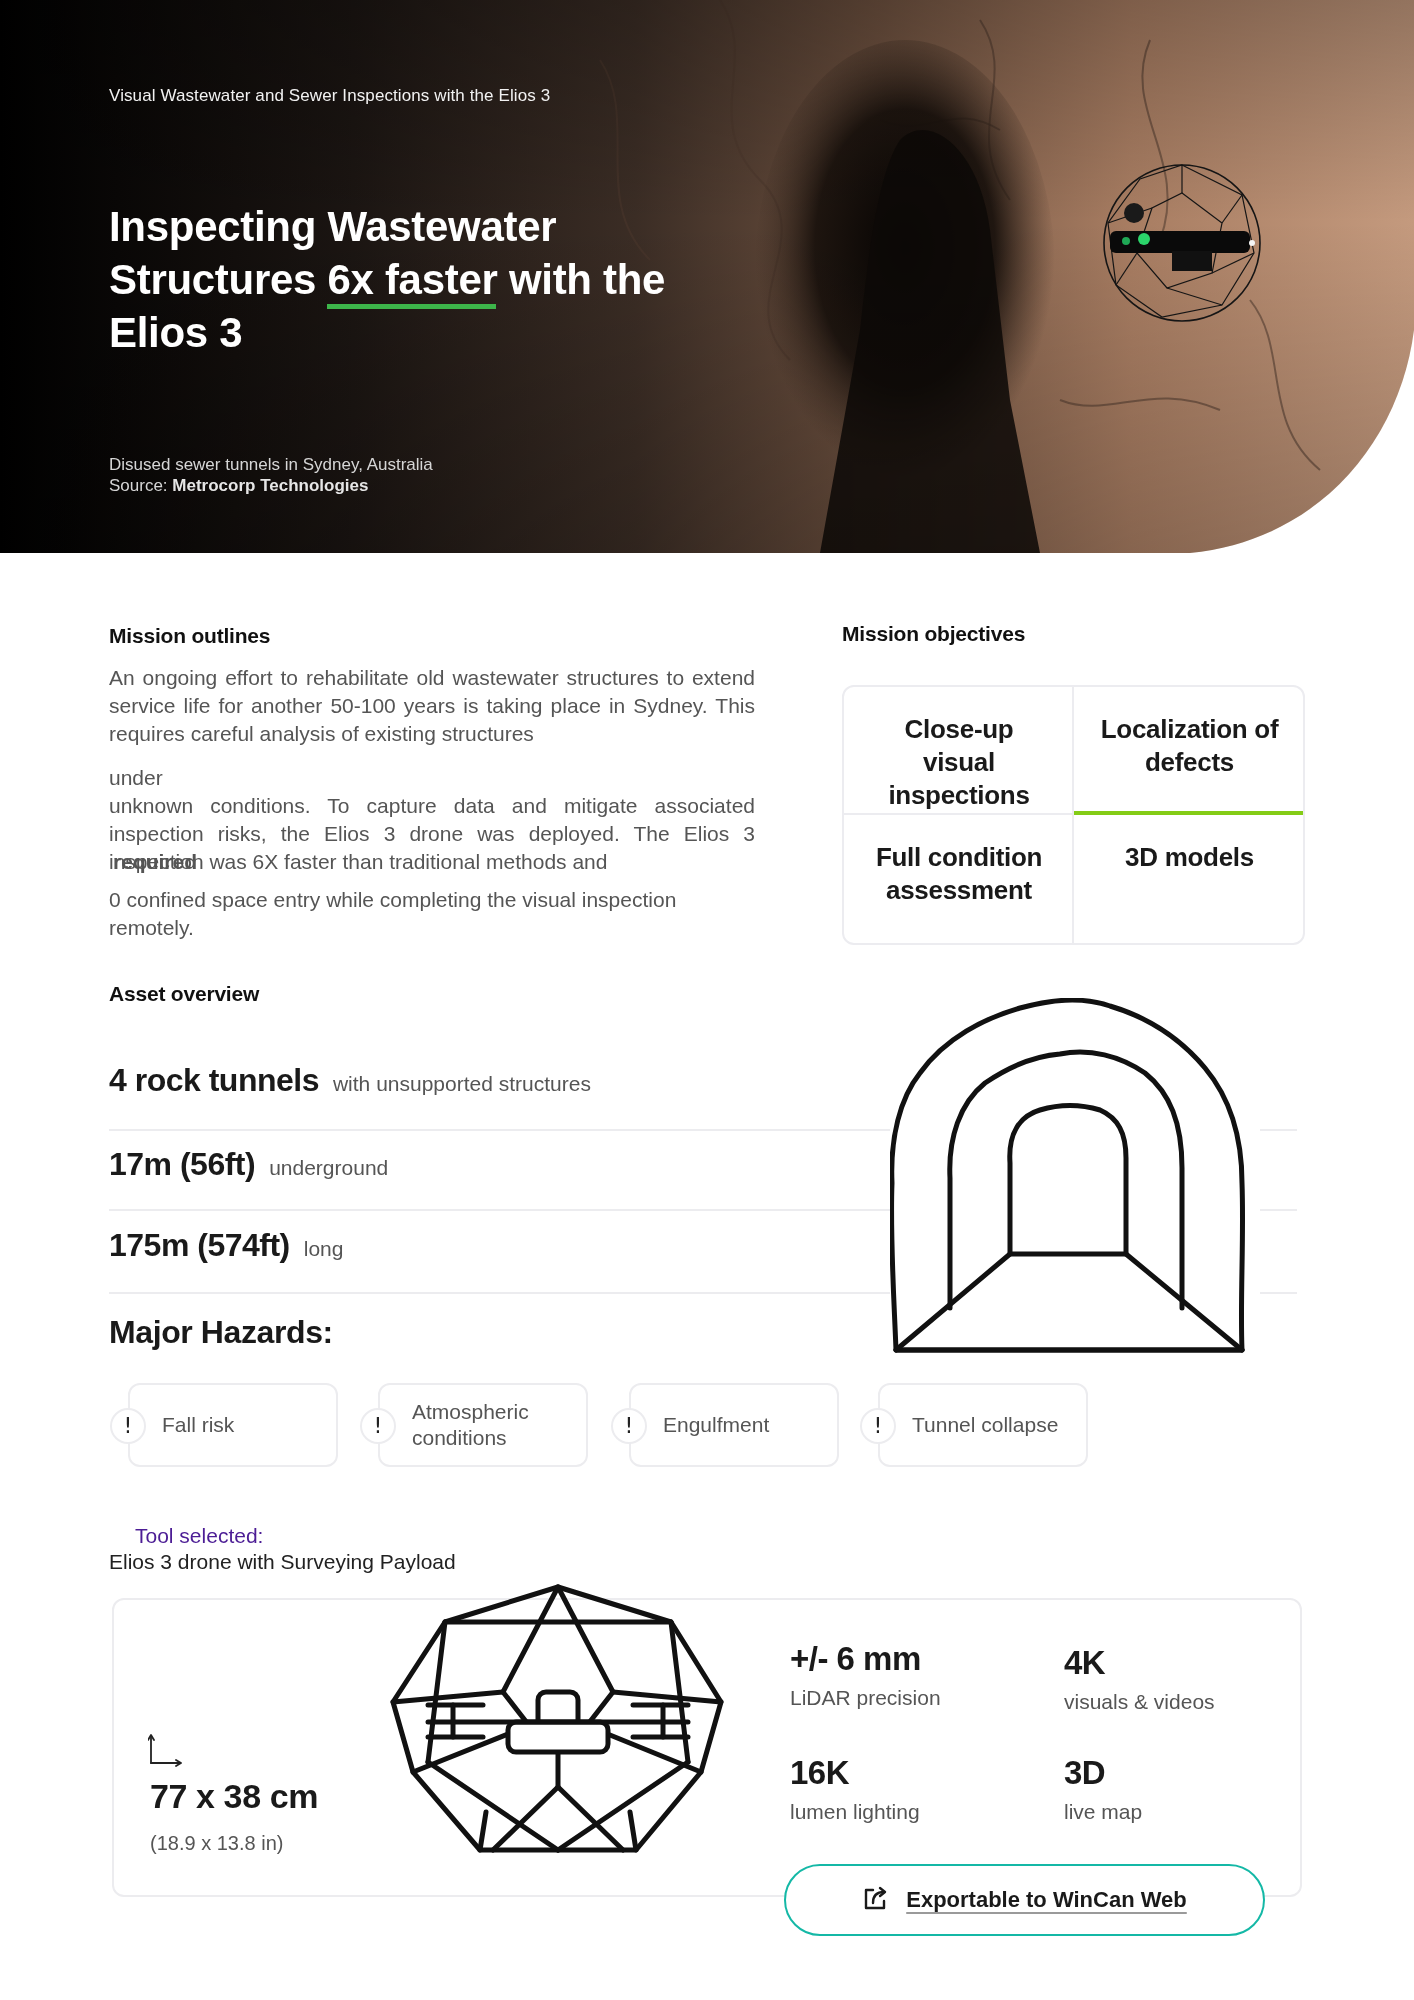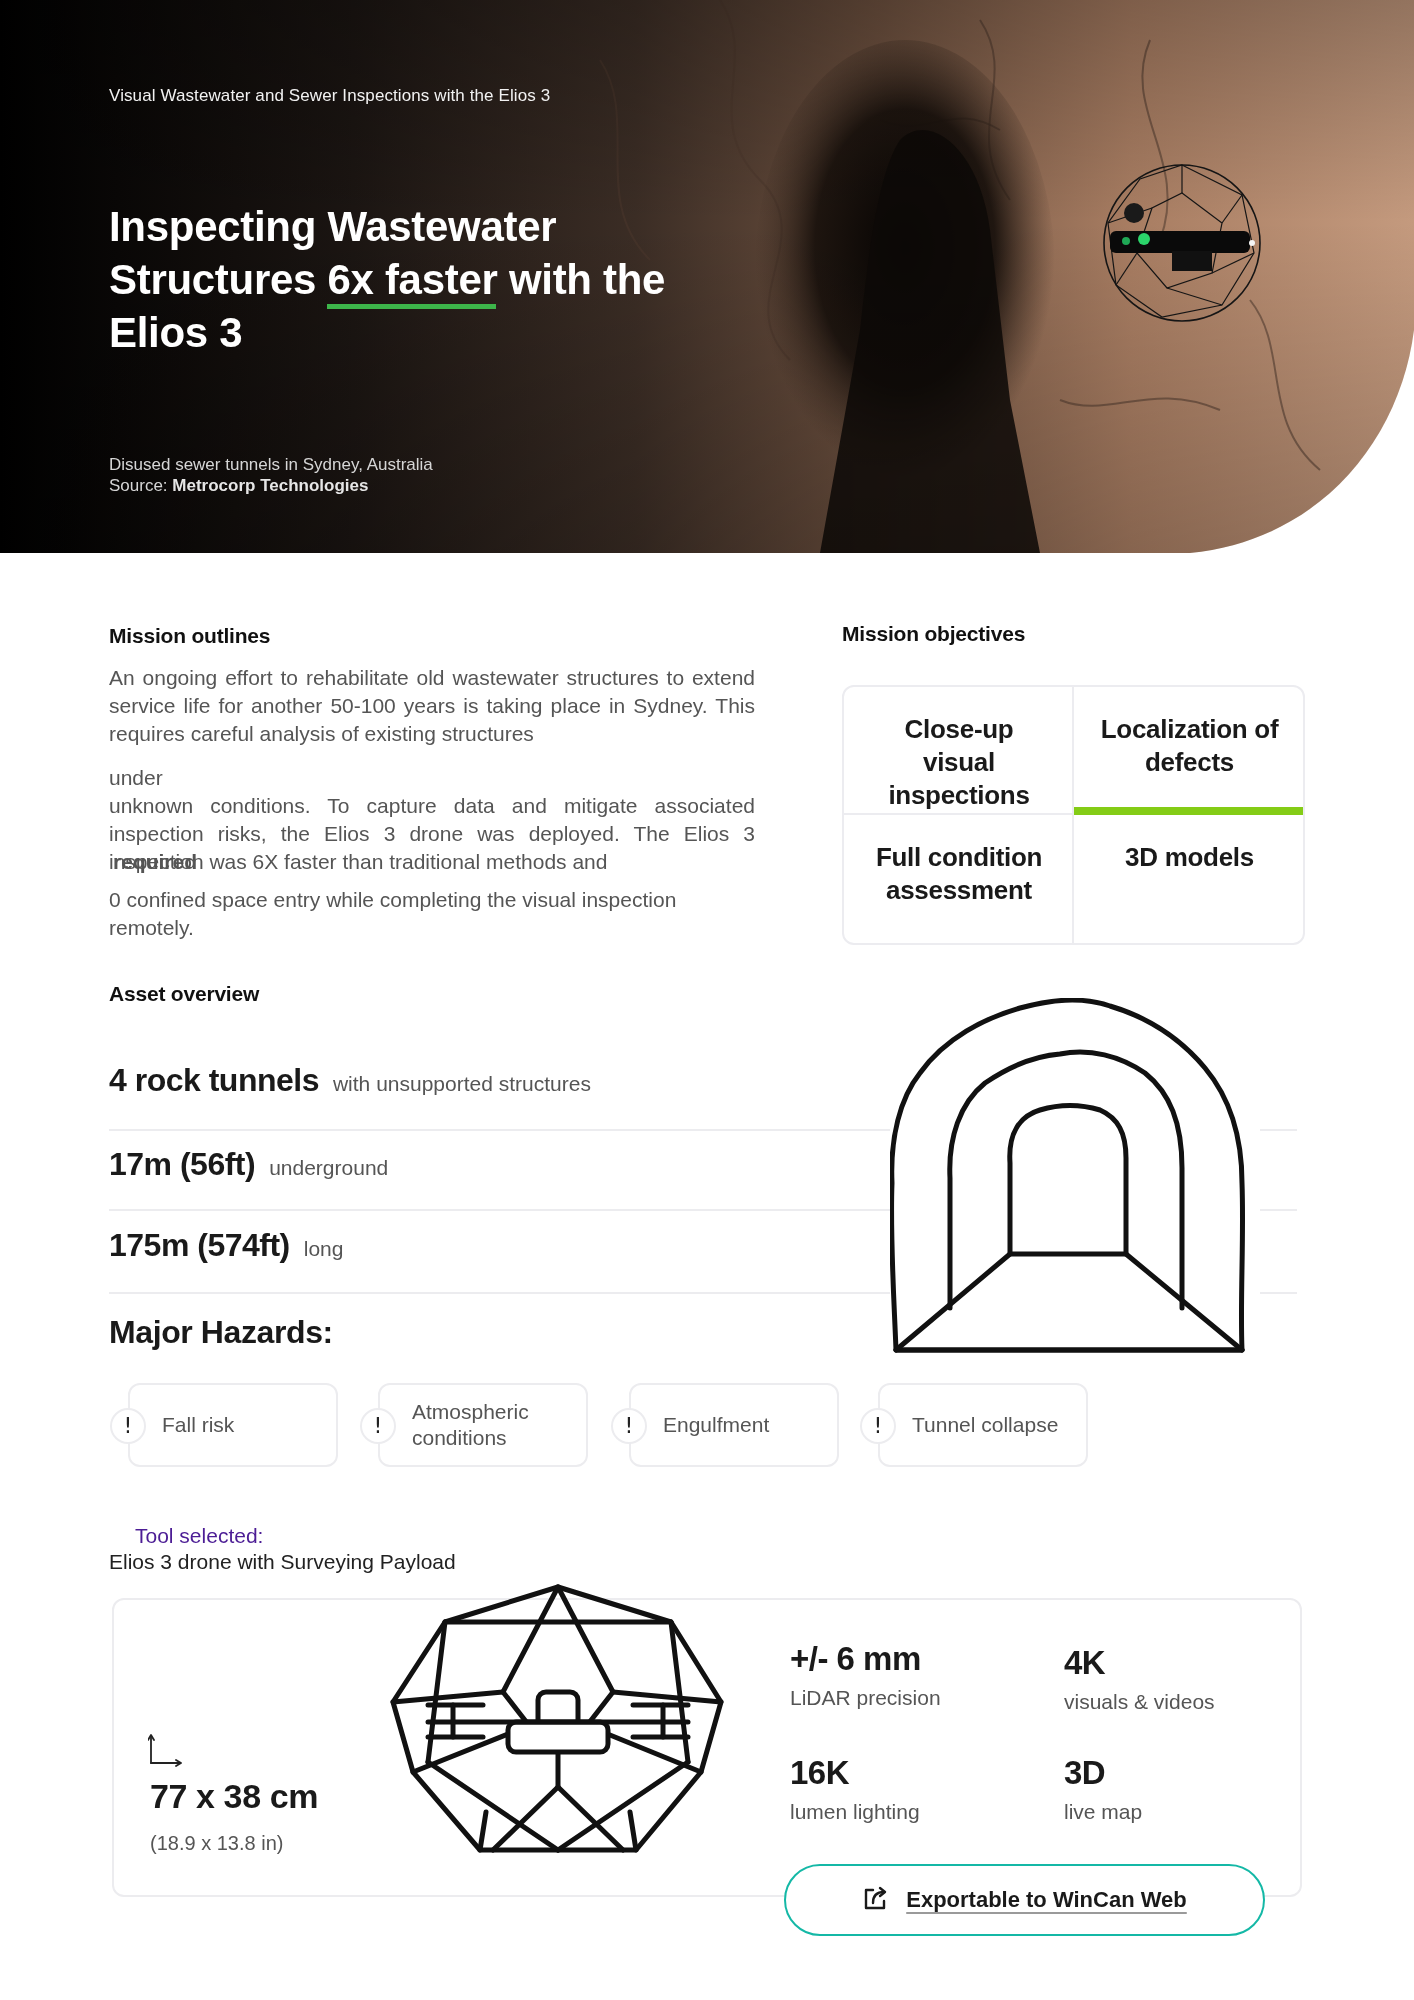--- a/index.html
+++ b/index.html
@@ -24,21 +24,21 @@
   .outline-body { position: absolute; left: 109px; top: 664px; width: 646px; font-size: 21px; line-height: 28px; color: #555; text-align: justify; }
   .outline-body p { margin: 0; }
   .outline-body .gap { height: 16px; }
   .outline-body .overlap { position: relative; }
   .outline-body .overlap .ghost { position: absolute; left: 4px; top: 12px; font-weight: bold; }
 
   
   .obj-grid { position: absolute; left: 842px; top: 685px; width: 463px; height: 260px; border: 2px solid #ececf0; border-radius: 12px; display: grid; grid-template-columns: 230px 1fr; grid-template-rows: 1fr 1fr; overflow: hidden; }
   .obj-cell { padding: 26px 20px 0 22px; font-size: 26px; line-height: 33px; font-weight: 700; color: #1a1a1a; letter-spacing: -0.3px; text-align: center; }
   .obj-cell:nth-child(1) { border-right: 2px solid #ececf0; border-bottom: 2px solid #ececf0; }
-  .obj-cell:nth-child(2) { border-bottom: 8px solid #84cc16; }
+  .obj-cell:nth-child(2) { border-bottom: 4px solid #84cc16; }
   .obj-cell:nth-child(3) { border-right: 2px solid #ececf0; }
 
   
   .asset-row { position: absolute; left: 109px; display: flex; align-items: baseline; gap: 14px; }
   .asset-row .big { font-size: 32px; font-weight: 700; color: #1a1a1a; letter-spacing: -0.5px; }
   .asset-row .small { font-size: 21px; color: #555; }
   .divider { position: absolute; left: 109px; width: 1188px; height: 2px; background: #ececef; }
   .hazards-title { position: absolute; left: 109px; top: 1314px; font-size: 32px; font-weight: 700; color: #1a1a1a; letter-spacing: -0.4px; }
 
   .tunnel { position: absolute; left: 890px; top: 998px; }

